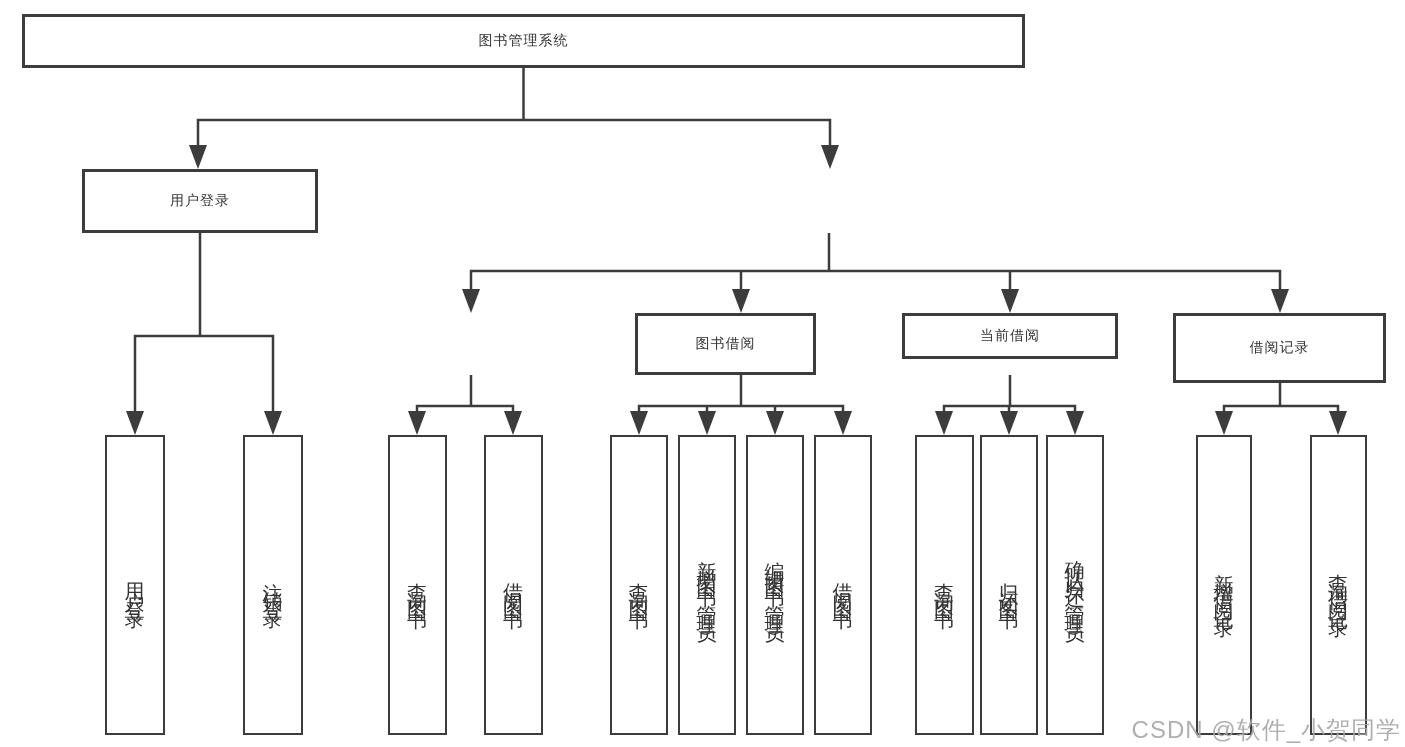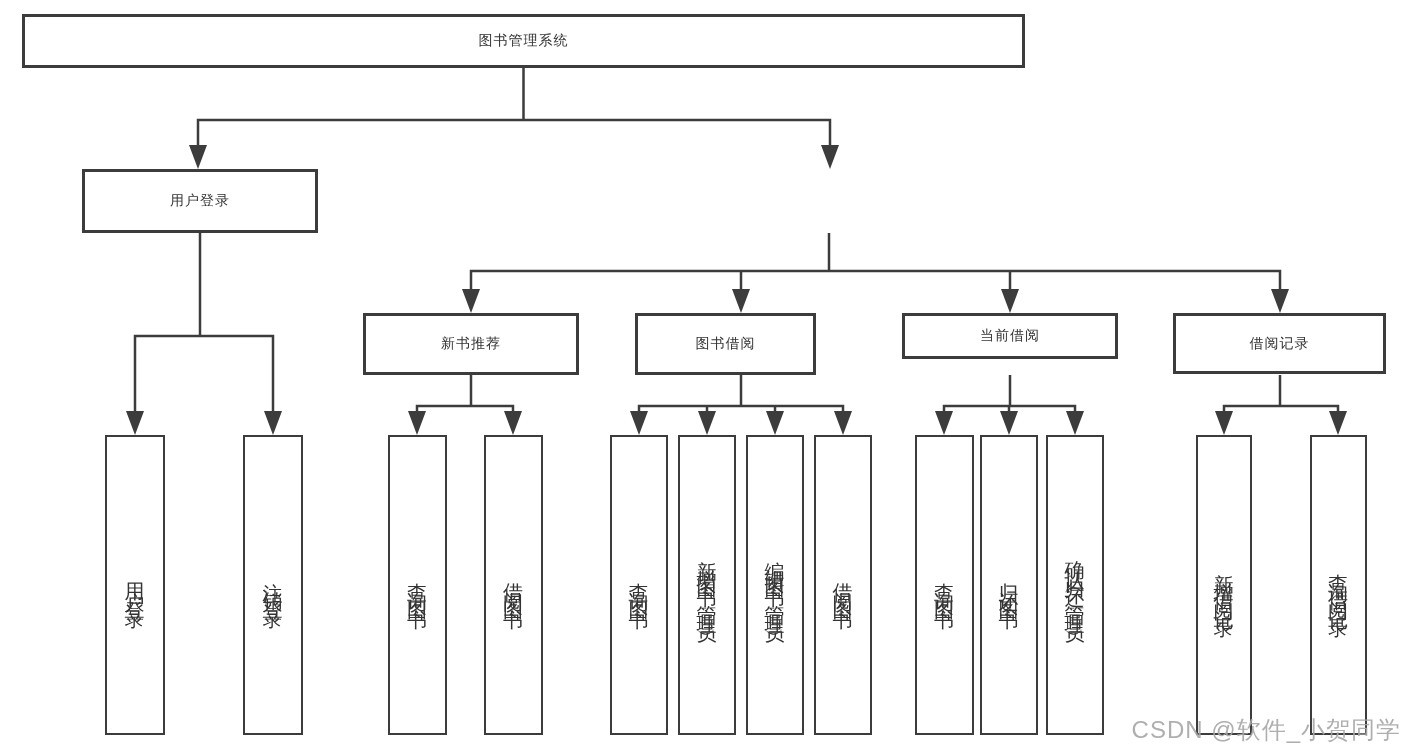--- a/index.html
+++ b/index.html
@@ -114,30 +114,27 @@
   </svg>
 
   <div class="hbox" style="left:22px; top:14px; width:1003px; height:54px;">
     <span class="hlabel">图书管理系统</span>
   </div>
 
   <div class="hbox" style="left:82px; top:169px; width:236px; height:64px;">
     <span class="hlabel">用户登录</span>
   </div>
 
-  <div class="hbox" style="left:363px; top:313px; width:216px; height:62px;">
-    <span class="hlabel">新书推荐</span>
-  </div>
   <div class="hbox" style="left:635px; top:313px; width:181px; height:62px;">
     <span class="hlabel">图书借阅</span>
   </div>
   <div class="hbox" style="left:902px; top:313px; width:216px; height:46px;">
     <span class="hlabel">当前借阅</span>
   </div>
-  <div class="hbox" style="left:1173px; top:313px; width:213px; height:61px;">
+  <div class="hbox" style="left:1173px; top:313px; width:213px; height:70px;">
     <span class="hlabel">借阅记录</span>
   </div>
 
   <div class="vbox" style="left:105px; top:435px; width:60px; height:300px;">
     <span class="vlabel">用户登录</span>
   </div>
   <div class="vbox" style="left:243px; top:435px; width:60px; height:300px;">
     <span class="vlabel">注销登录</span>
   </div>
 

